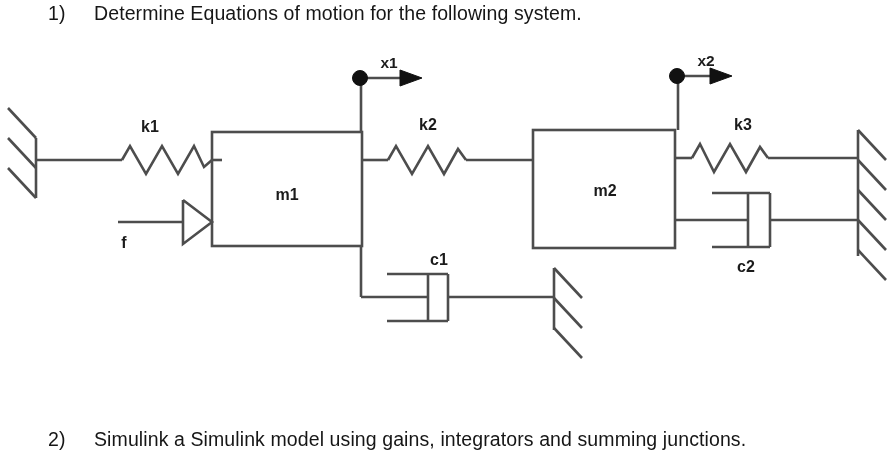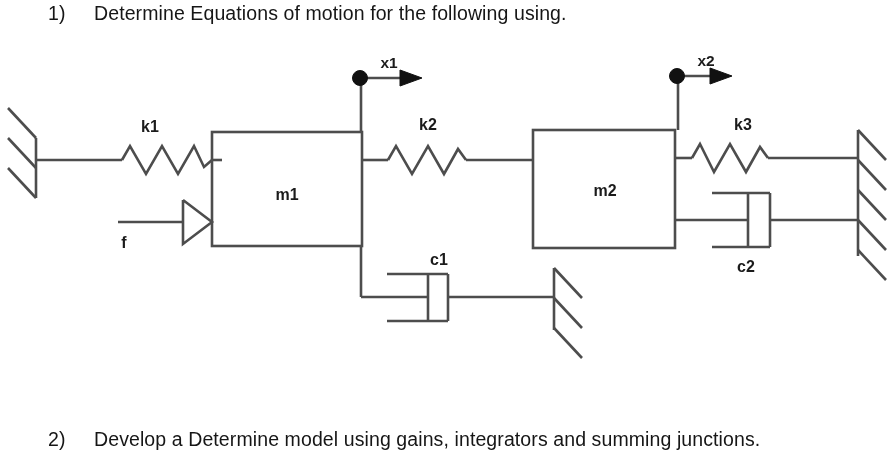--- a/index.html
+++ b/index.html
@@ -58,21 +58,21 @@
     fill: #1b1b1b;
   }
 </style>
 </head>
 <body>
 
 <div class="page">
 
   <div class="q-line" id="q1">
     <span class="q-num">1)</span>
-    <span>Determine Equations of motion for the following using.</span>
+    <span>Determine Equations of motion for the following system.</span>
   </div>
 
   <div class="diagram">
     <svg width="892" height="370" viewBox="0 0 892 370" xmlns="http://www.w3.org/2000/svg">
       <g stroke="#4d4d4d" stroke-width="2.6" fill="none" stroke-linecap="butt" stroke-linejoin="miter">
 
         <g>
           <line x1="36" y1="88" x2="36" y2="148"></line>
           <line x1="36" y1="88" x2="8" y2="58"></line>
           <line x1="36" y1="118" x2="8" y2="88"></line>
@@ -187,16 +187,16 @@
       <text class="lbl" x="743" y="80" text-anchor="middle">k3</text>
 
       <text class="lbl" x="439" y="215" text-anchor="middle">c1</text>
 
       <text class="lbl" x="746" y="222" text-anchor="middle">c2</text>
     </svg>
   </div>
 
   <div class="q-line" id="q2">
     <span class="q-num">2)</span>
-    <span>Develop a Determine model using gains, integrators and summing junctions.</span>
+    <span>Simulink a Simulink model using gains, integrators and summing junctions.</span>
   </div>
 
 </div>
 
 </body></html>

